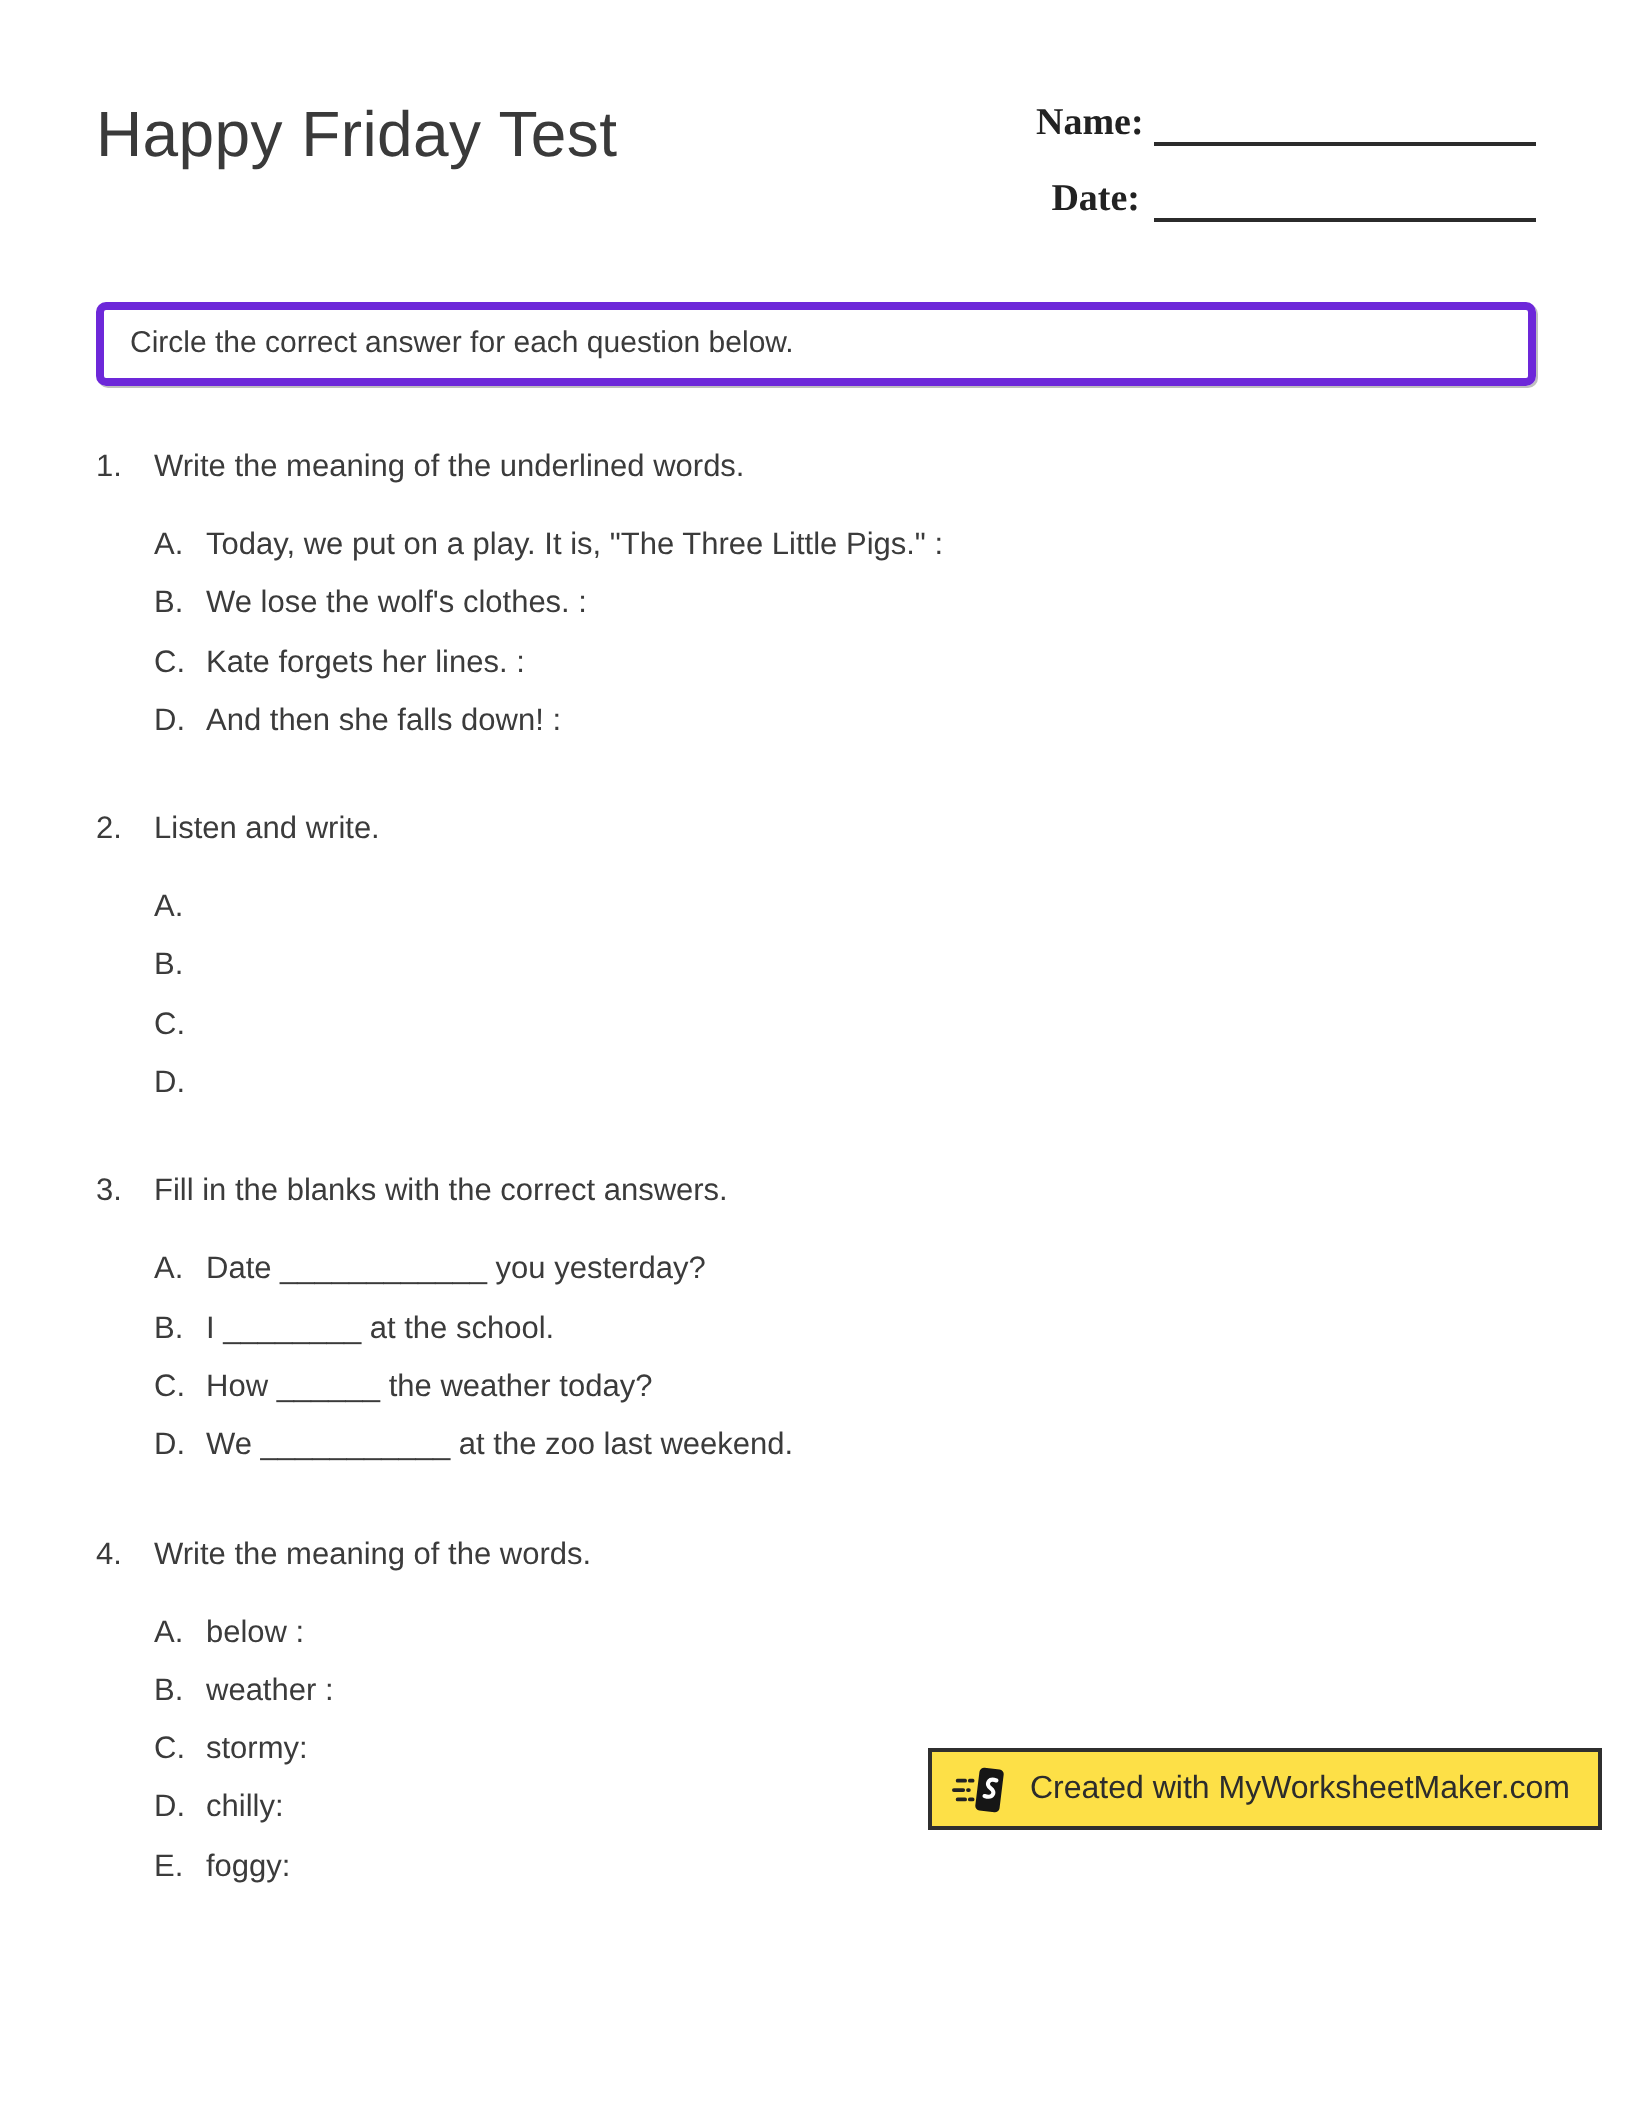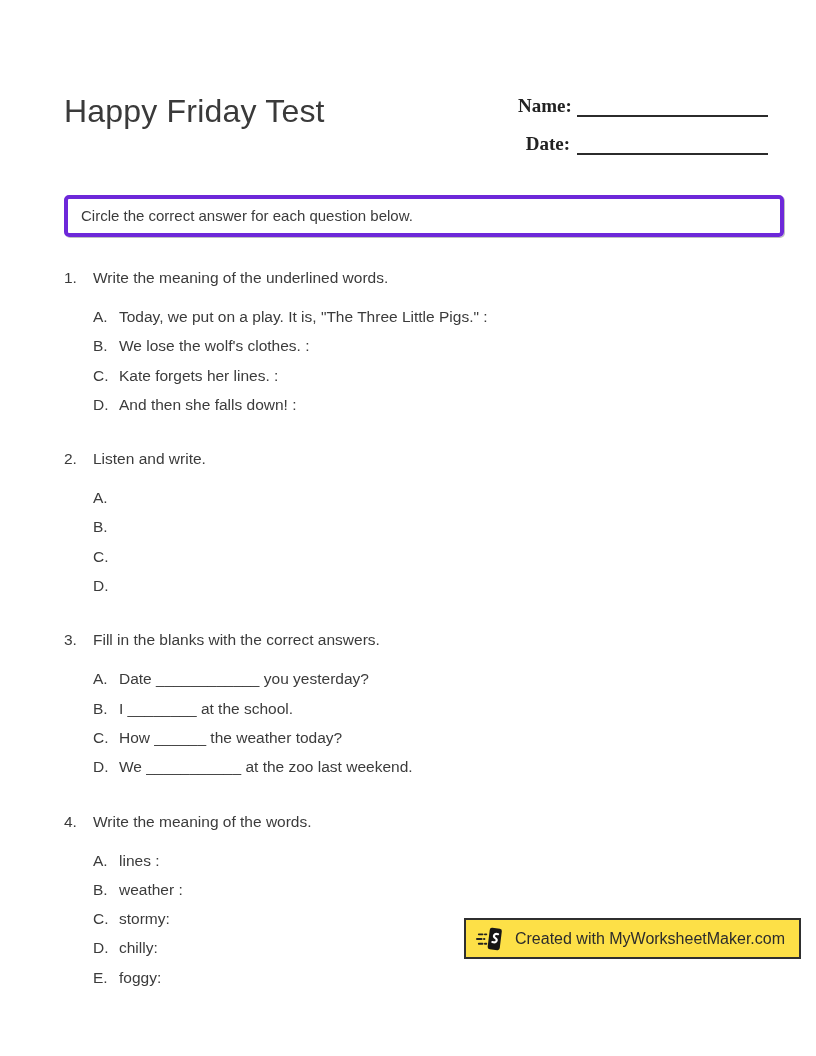--- a/index.html
+++ b/index.html
@@ -9,22 +9,21 @@
     height: 1056px;
     font-family: "Liberation Sans", "DejaVu Sans", sans-serif;
     color: #3b3b3b;
     position: relative;
     overflow: hidden;
   }
   .page {
     position: relative;
     width: 816px;
     height: 927px;
-    padding: 48px 48px 0 64px;
-    margin-top: 44px;
+    padding: 48px 48px 0 48px;
   }
 
   
   .header {
     display: flex;
     justify-content: space-between;
     align-items: flex-start;
   }
   .title {
     font-size: 32px;
@@ -215,21 +214,21 @@
     </div>
 
     <div class="question">
       <div class="q-head">
         <span class="q-num">4.</span>
         <span class="q-text">Write the meaning of the words.</span>
       </div>
       <div class="options">
         <div class="option">
           <span class="opt-letter">A.</span>
-          <span class="opt-text">lines :</span>
+          <span class="opt-text">below :</span>
         </div>
         <div class="option">
           <span class="opt-letter">B.</span>
           <span class="opt-text">weather :</span>
         </div>
         <div class="option">
           <span class="opt-letter">C.</span>
           <span class="opt-text">stormy:</span>
         </div>
         <div class="option">

